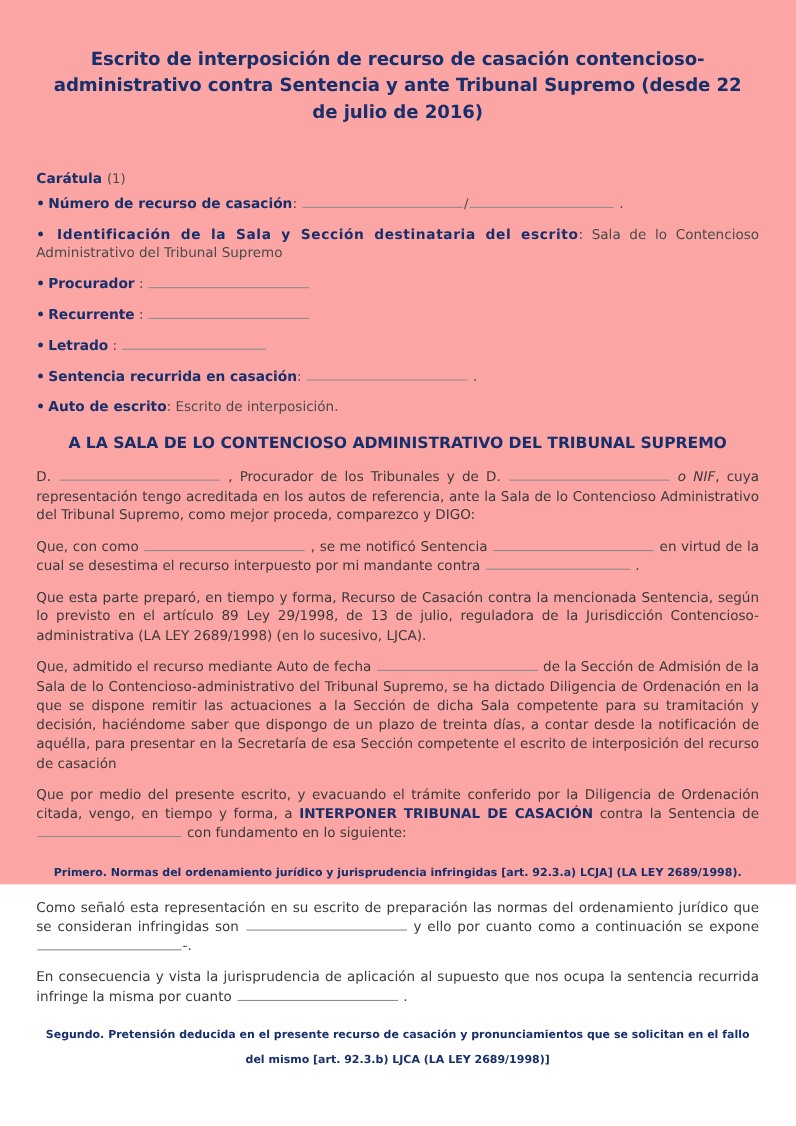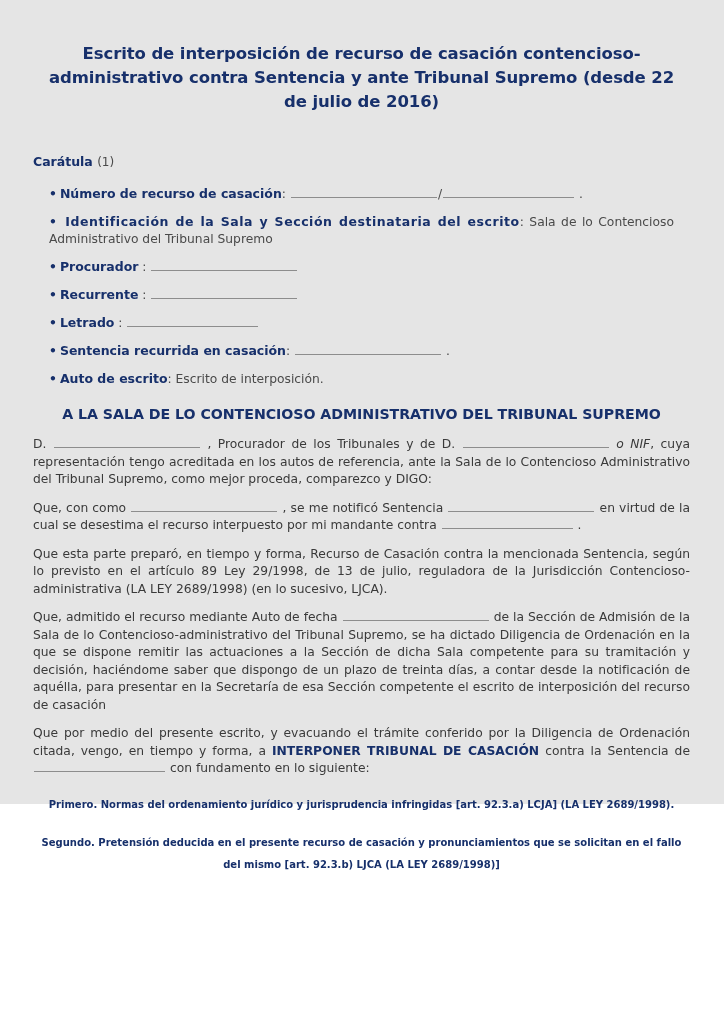--- a/index.html
+++ b/index.html
@@ -14,21 +14,21 @@
     overflow: hidden;
     font-family: "DejaVu Sans", "Liberation Sans", sans-serif;
     color: #3a3a3a;
   }
   .page {
     width: 724px;
     height: 804px;
     box-sizing: border-box;
     padding: 34px 34px 0 33px;
     position: relative;
-    background: #e5e5e5;
+    background: #fca5a5;
   }
 
   .doc-title {
     color: #17306b;
     font-weight: bold;
     font-size: 16.5px;
     line-height: 24px;
     text-align: center;
     margin: 8px 10px 0 10px;
     letter-spacing: -0.1px;
@@ -44,21 +44,21 @@
     margin-bottom: 7px;
   }
   .section-label .note {
     color: #4a4a4a;
     font-weight: normal;
     font-size: 12px;
   }
 
   ul.fields {
     list-style: none;
-    margin: 16px;
+    margin: 0;
     padding: 0;
   }
   ul.fields li {
     font-size: 12.3px;
     line-height: 17px;
     color: #3a3a3a;
     margin-bottom: 10px;
     text-align: justify;
   }
   ul.fields li .bullet {
@@ -204,18 +204,29 @@
   <p class="body">
     <span>Que por medio del presente escrito, y evacuando el trámite conferido por la Diligencia de Ordenación citada, vengo, en tiempo y forma, a</span>
     <span class="nav-bold">INTERPONER TRIBUNAL DE CASACIÓN</span>
     <span>contra la Sentencia de</span>
     <span class="blank b-md"></span>
     <span>con fundamento en lo siguiente:</span>
   </p>
 
   <h2 class="heading-center">Primero. Normas del ordenamiento jurídico y jurisprudencia infringidas [art. 92.3.a) LCJA] (LA LEY 2689/1998).</h2>
 
-
-
+  <p class="body">
+    <span>Como señaló esta representación en su escrito de preparación las normas del ordenamiento jurídico que se consideran infringidas son</span>
+    <span class="blank b-lg"></span>
+    <span>y ello por cuanto como a continuación se expone</span>
+    <span class="blank b-md"></span><span>-.</span>
+  </p>
+
+
+  <p class="body">
+    <span>En consecuencia y vista la jurisprudencia de aplicación al supuesto que nos ocupa la sentencia recurrida infringe la misma por cuanto</span>
+    <span class="blank b-lg"></span>
+    <span>.</span>
+  </p>
 
   <h2 class="heading-center">Segundo. Pretensión deducida en el presente recurso de casación y pronunciamientos que se solicitan en el fallo del mismo [art. 92.3.b) LJCA (LA LEY 2689/1998)]</h2>
 
 </div>
 
 </body></html>

